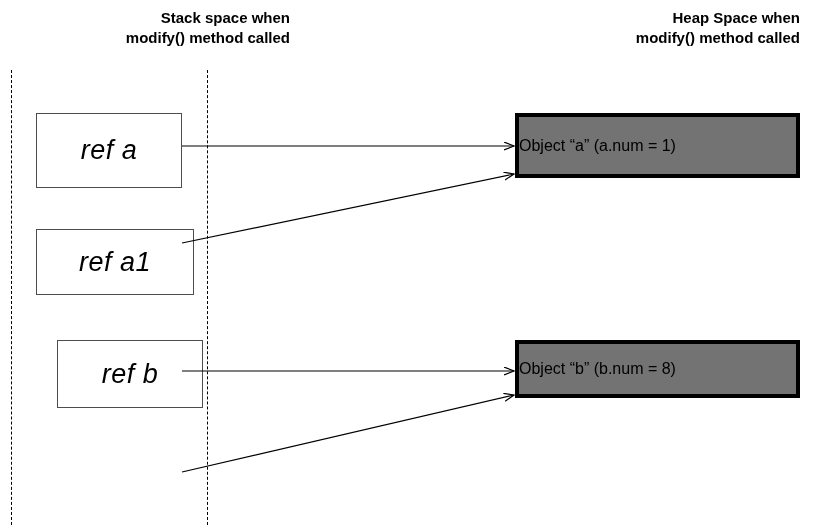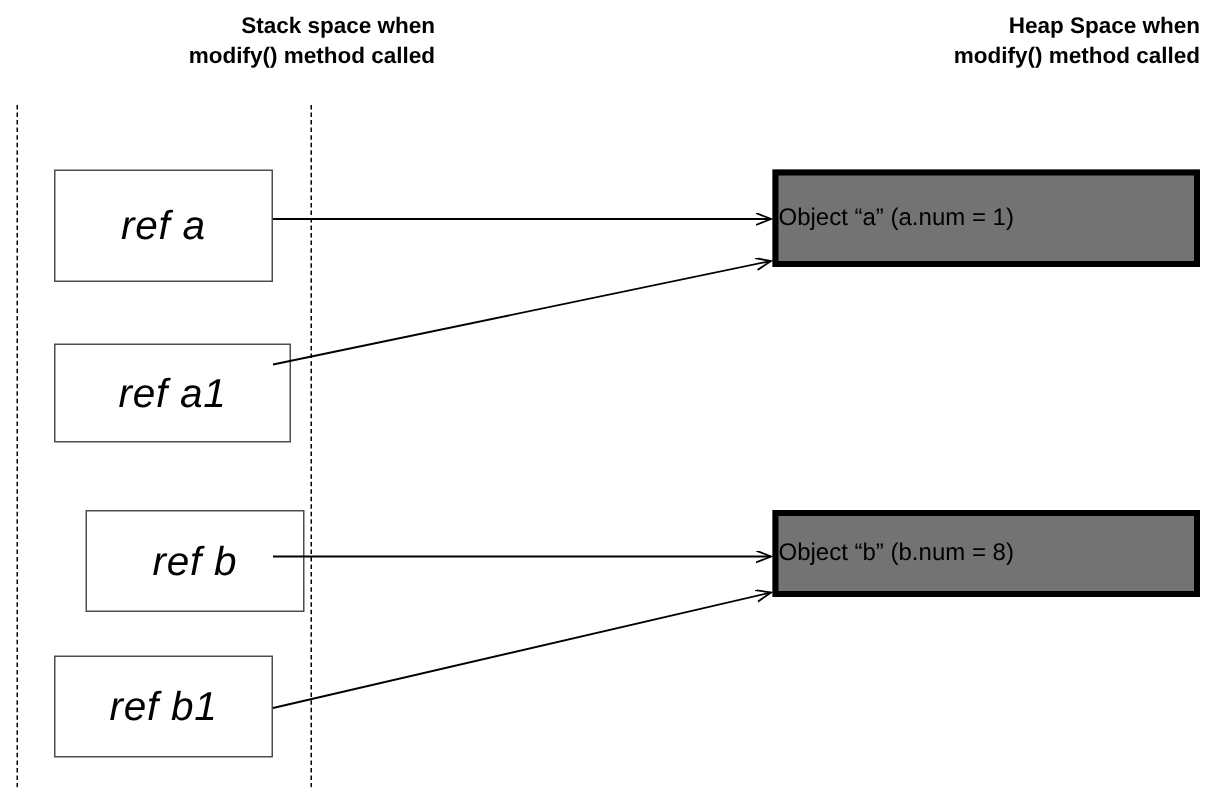--- a/index.html
+++ b/index.html
@@ -106,23 +106,20 @@
   </div>
 
   <div class="stack-box" style="left:36px; top:229px; width:158px; height:66px;">
     <span class="label">ref a1</span>
   </div>
 
   <div class="stack-box" style="left:36px; top:340px; width:146px; height:68px;margin-left:21px;">
     <span class="label">ref b</span>
   </div>
 
-  <div class="stack-box" style="left:36px; top:437px; width:146px; height:68px;">
-    <span class="label">ref b1</span>
-  </div>
 
   <div class="heap-box" style="left:515px; top:113px; width:285px; height:65px;">
     <span class="label">Object “a” (a.num = 1)</span>
   </div>
 
   <div class="heap-box" style="left:515px; top:340px; width:285px; height:58px;">
     <span class="label">Object “b” (b.num = 8)</span>
   </div>
 
   <svg id="arrows" viewBox="0 0 820 525">

